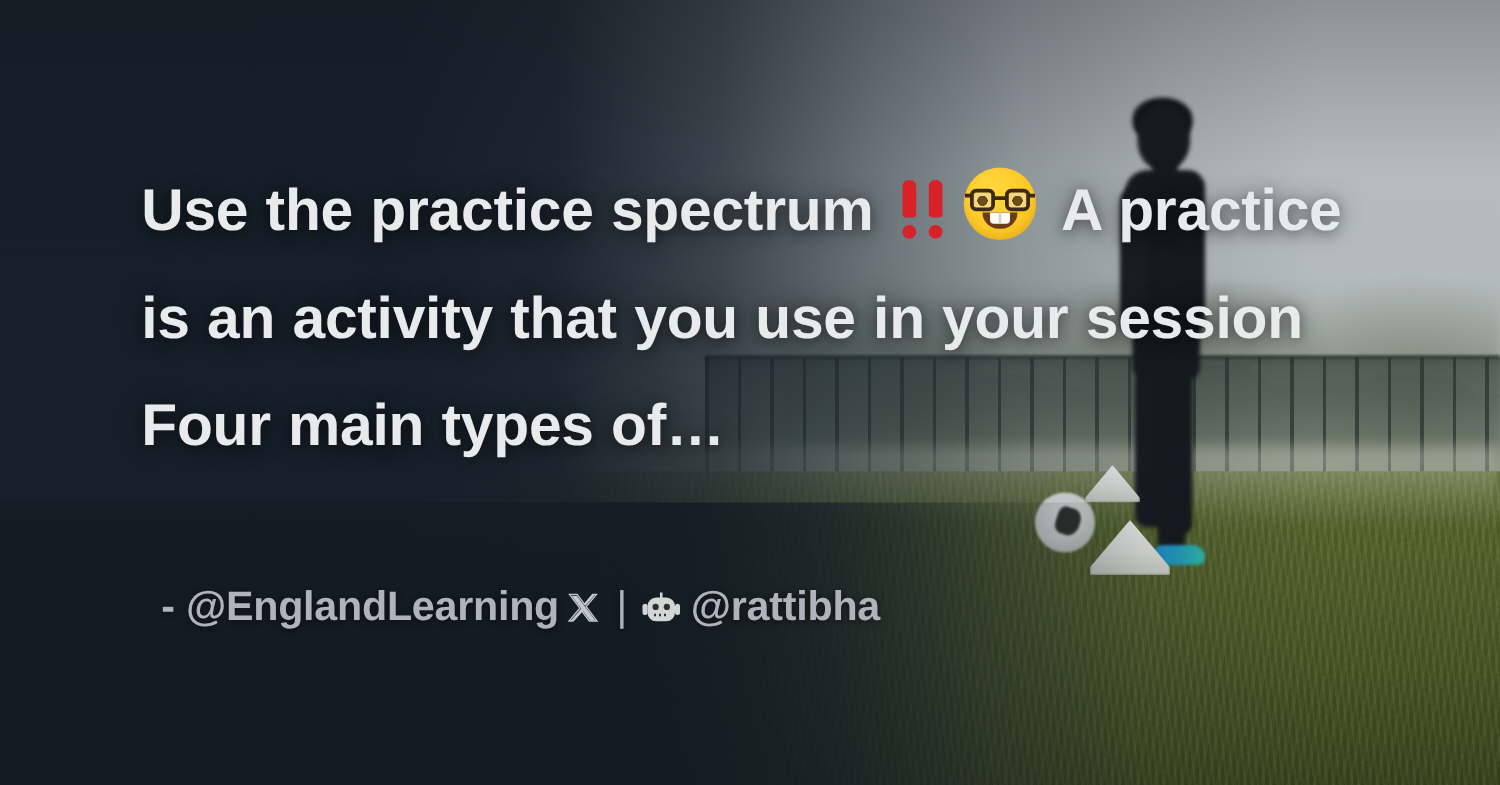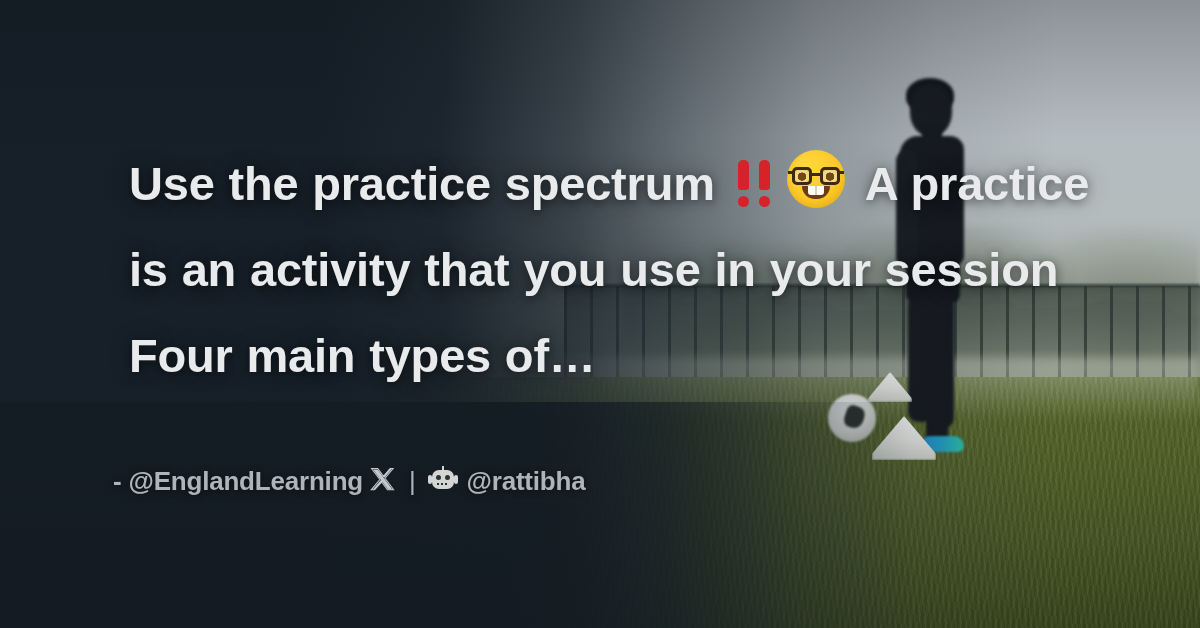--- a/index.html
+++ b/index.html
@@ -223,21 +223,21 @@
     top: 0;
     width: 1000px;
     height: 100%;
   }
 
   .quote {
     position: absolute;
     top: 125px;
     left: 0;
     width: 990px;
-    margin: 16px;
+    margin: 0;
     font-size: 47px;
     font-weight: bold;
     line-height: 86px;
     letter-spacing: -0.2px;
     color: #e9eaec;
     text-shadow: 0 2px 10px rgba(0,0,0,.45), 0 0 22px rgba(0,0,0,.30);
     word-spacing: 1px;
   }
 
   .emoji {
@@ -378,22 +378,22 @@
     display: inline-block;
     width: 28px; height: 28px;
     vertical-align: -0.16em;
     margin: 0 4px 0 6px;
   }
   .xlogo svg { display: block; width: 28px; height: 28px; }
 
   .attribution {
     position: absolute;
     top: 466px;
-    left: 0;
-    font-size: 26px;
+    left: 16px;
+    font-size: 33px;
     font-weight: bold;
     color: #aeb4bb;
     white-space: nowrap;
     text-shadow: 0 1px 6px rgba(0,0,0,.55);
     letter-spacing: -0.2px;
   }
   .attribution .dash { color: #aeb4bb; }
   .attribution .sep {
     display: inline-block;
     margin: 0 10px 0 8px;

